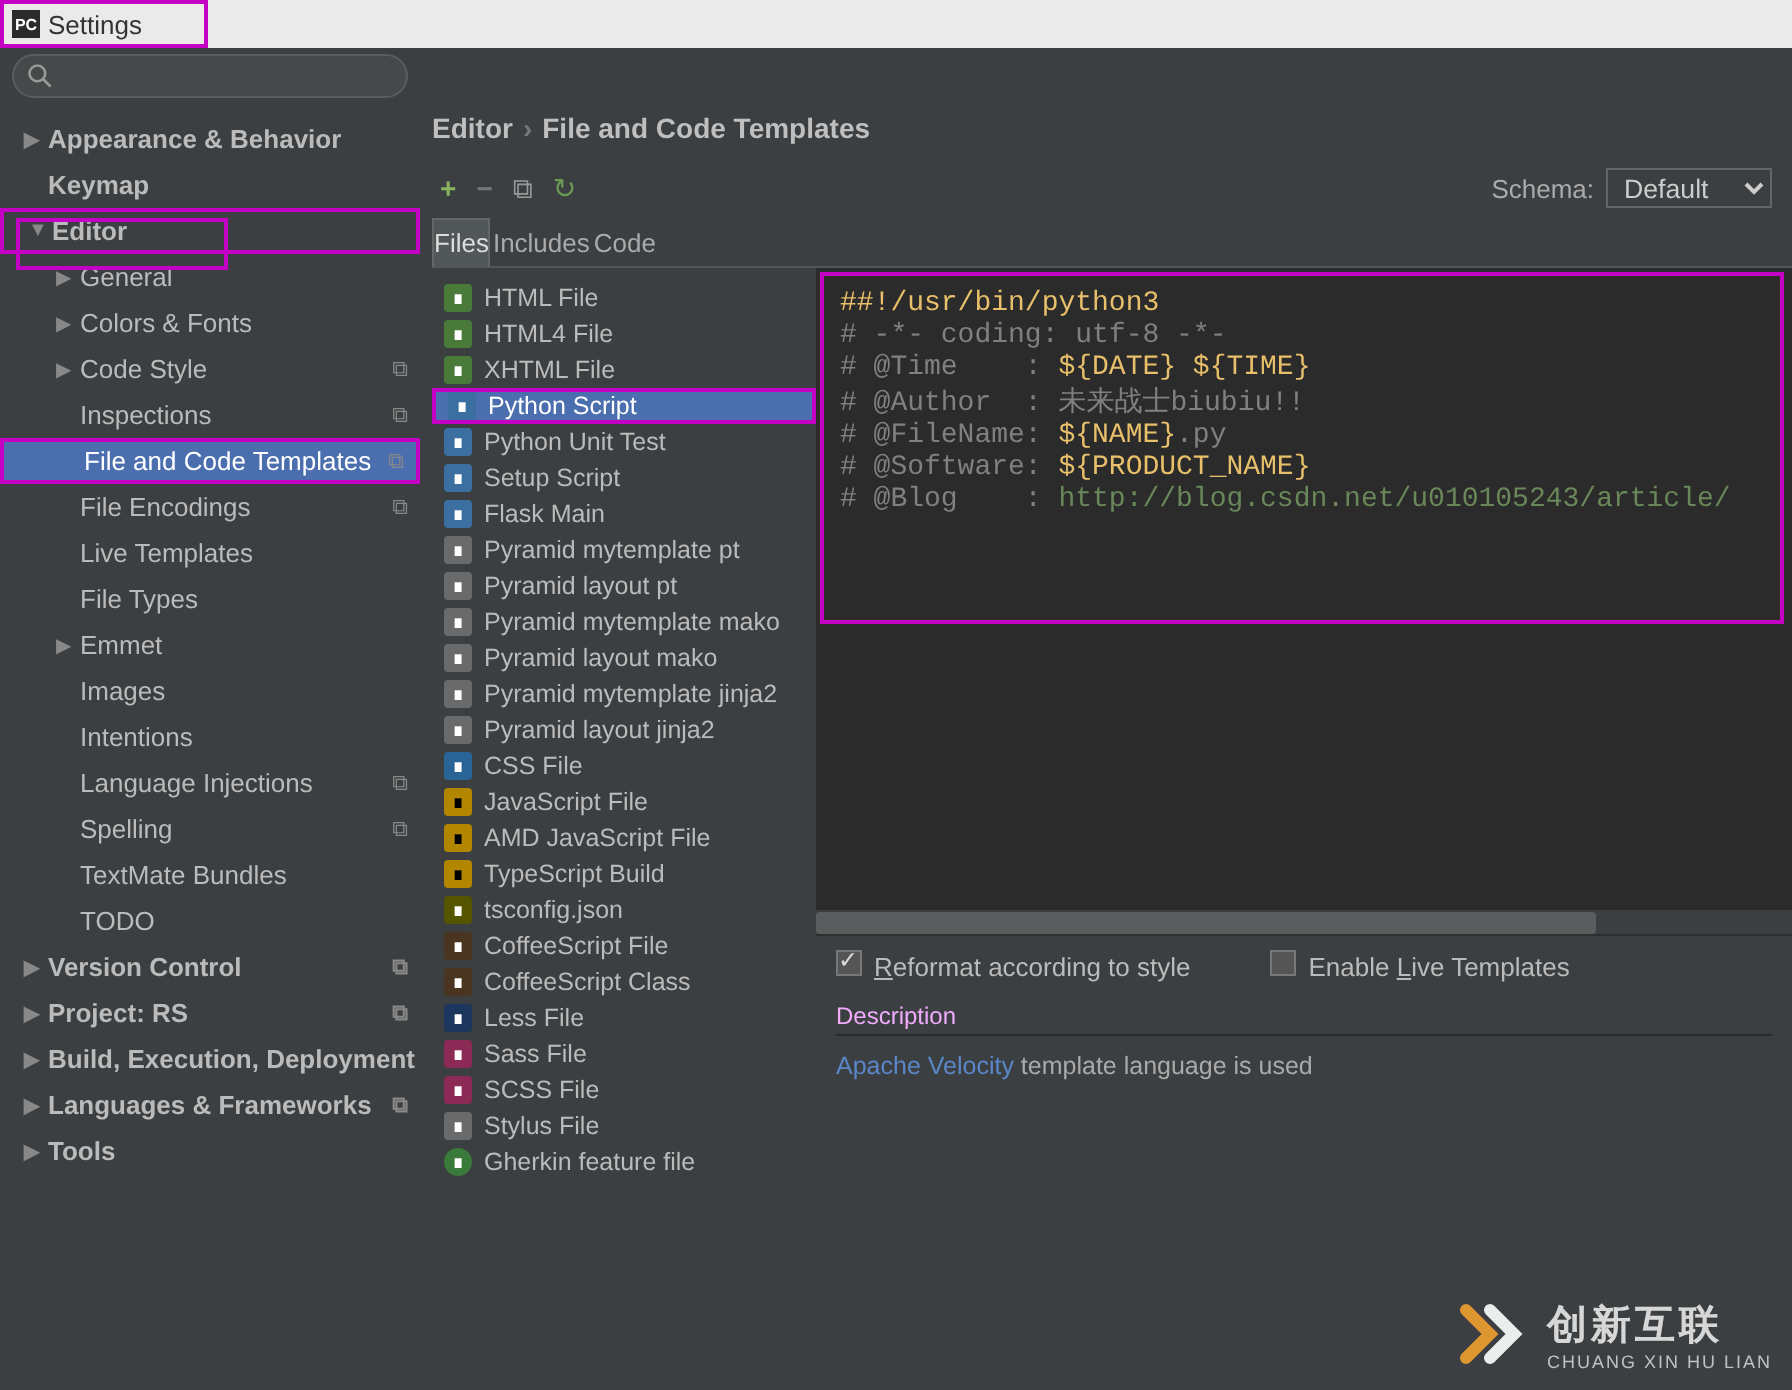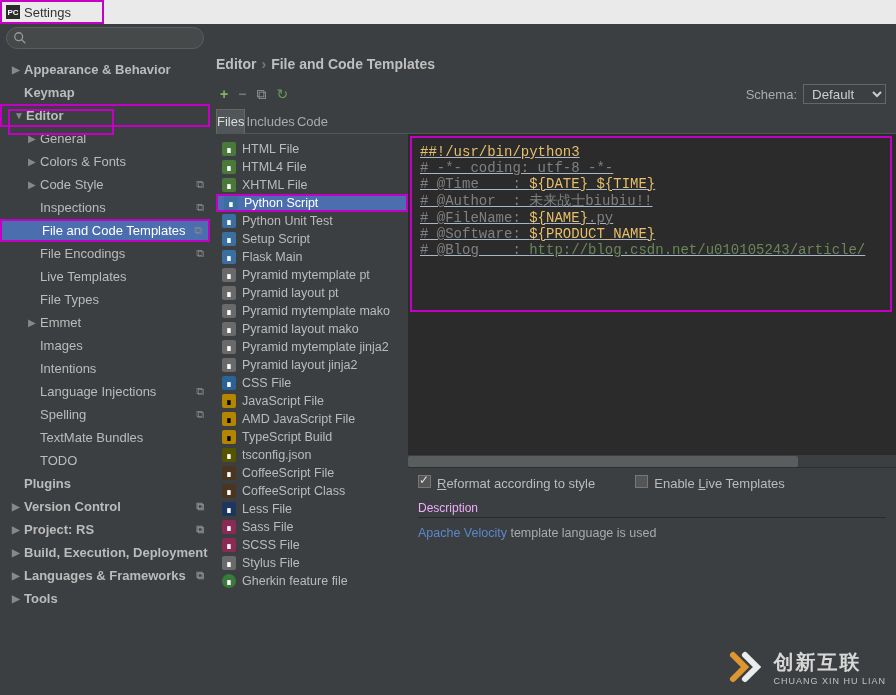--- a/index.html
+++ b/index.html
@@ -148,21 +148,20 @@
   .code-area {
     background:#2b2b2b;
     color:#a9b7c6;
     font-family: Consolas, "Courier New", monospace;
     font-size:14px;
     padding:10px 12px;
     white-space:pre;
     overflow:hidden;
     position:relative;
     height:320px;
-    text-decoration:underline;
   }
   .code-area .c-orange { color:#e8bf6a; }
   .code-area .c-gray { color:#808080; }
   .code-area .c-green { color:#6a8759; }
   .code-hl {
     position:absolute; border:2px solid #c400c4; pointer-events:none;
   }
   .scrollbar-h {
     height:13px; background:#3c3f41; border-top:1px solid #2b2b2b;
     position:relative;
@@ -294,24 +293,20 @@
           <span>Spelling</span>
           <span class="copy-icon">⧉</span>
         </div>
         <div class="tree-item indent1">
           <span class="arrow"></span>
           <span>TextMate Bundles</span>
         </div>
         <div class="tree-item indent1">
           <span class="arrow"></span>
           <span>TODO</span>
-        </div>
-        <div class="tree-item bold">
-          <span class="arrow"></span>
-          <span>Plugins</span>
         </div>
         <div class="tree-item bold">
           <span class="arrow">▶</span>
           <span>Version Control</span>
           <span class="copy-icon">⧉</span>
         </div>
         <div class="tree-item bold">
           <span class="arrow">▶</span>
           <span>Project: RS</span>
           <span class="copy-icon">⧉</span>

